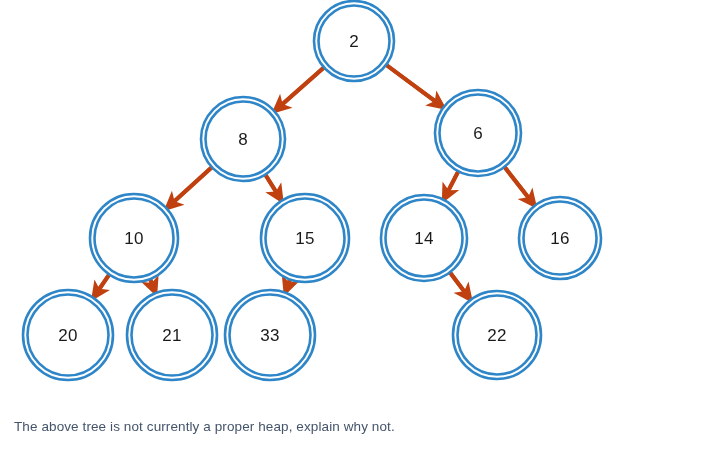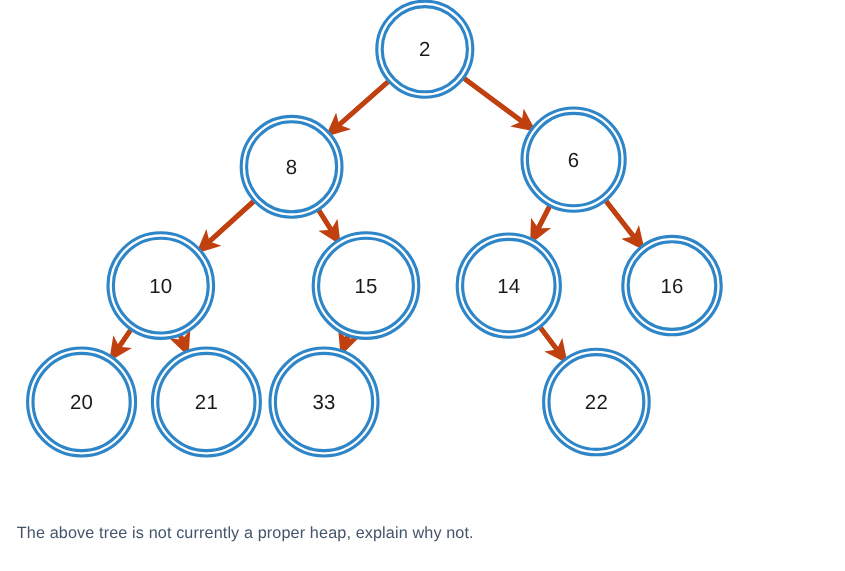--- a/index.html
+++ b/index.html
@@ -33,21 +33,21 @@
     font-family: "Liberation Sans", sans-serif;
     font-size: 17px;
     fill: #1a1a1a;
     text-anchor: middle;
     dominant-baseline: central;
     letter-spacing: 0.2px;
   }
   .caption {
     position: absolute;
     left: 14px;
-    top: 436px;
+    top: 419px;
     font-family: "Liberation Sans", sans-serif;
     font-size: 13.5px;
     color: #44546a;
     letter-spacing: 0.1px;
     white-space: nowrap;
   }
 </style>
 </head>
 <body>
 

